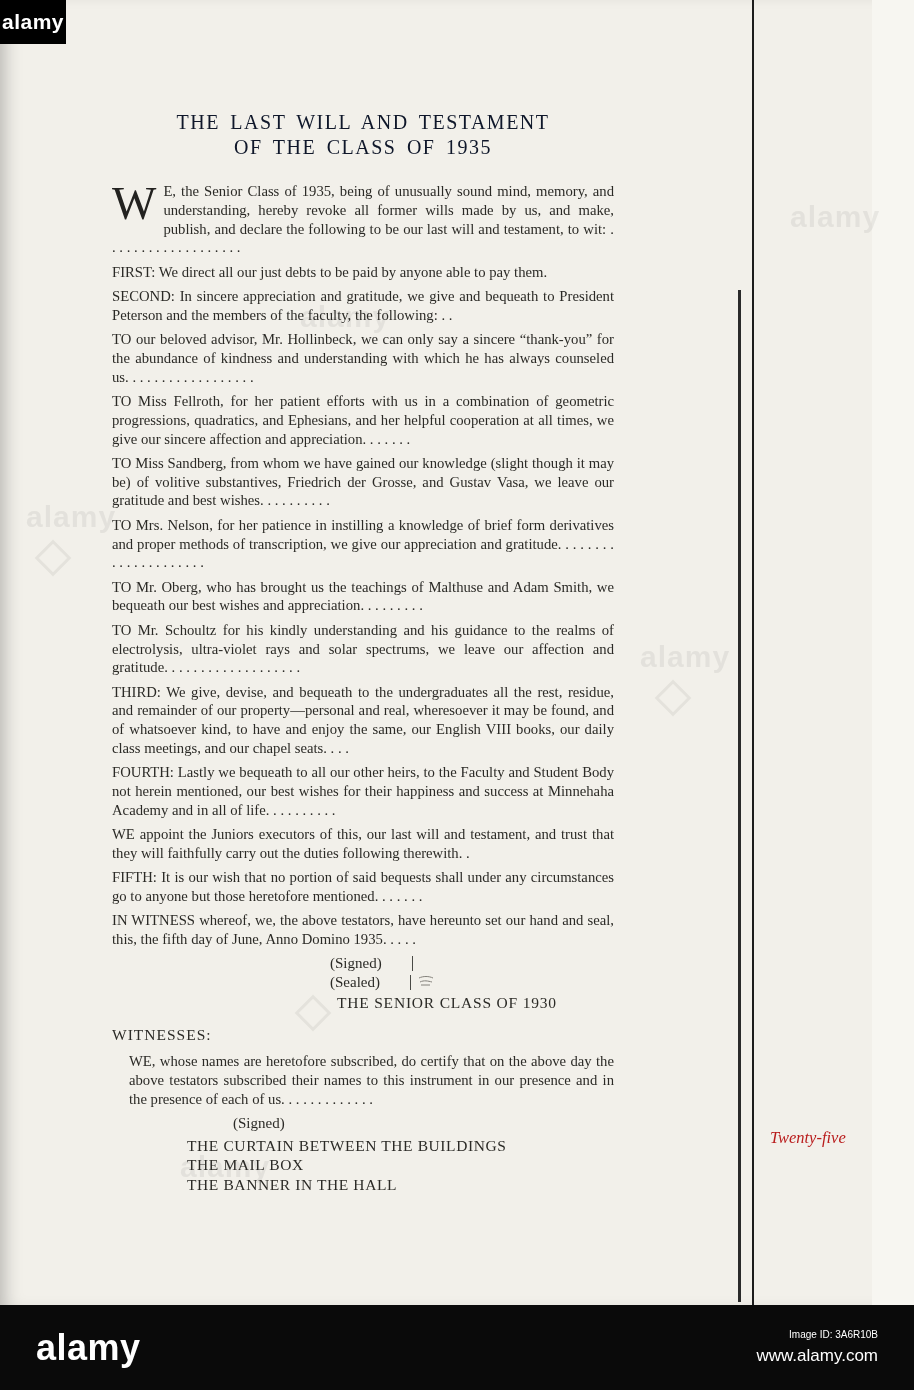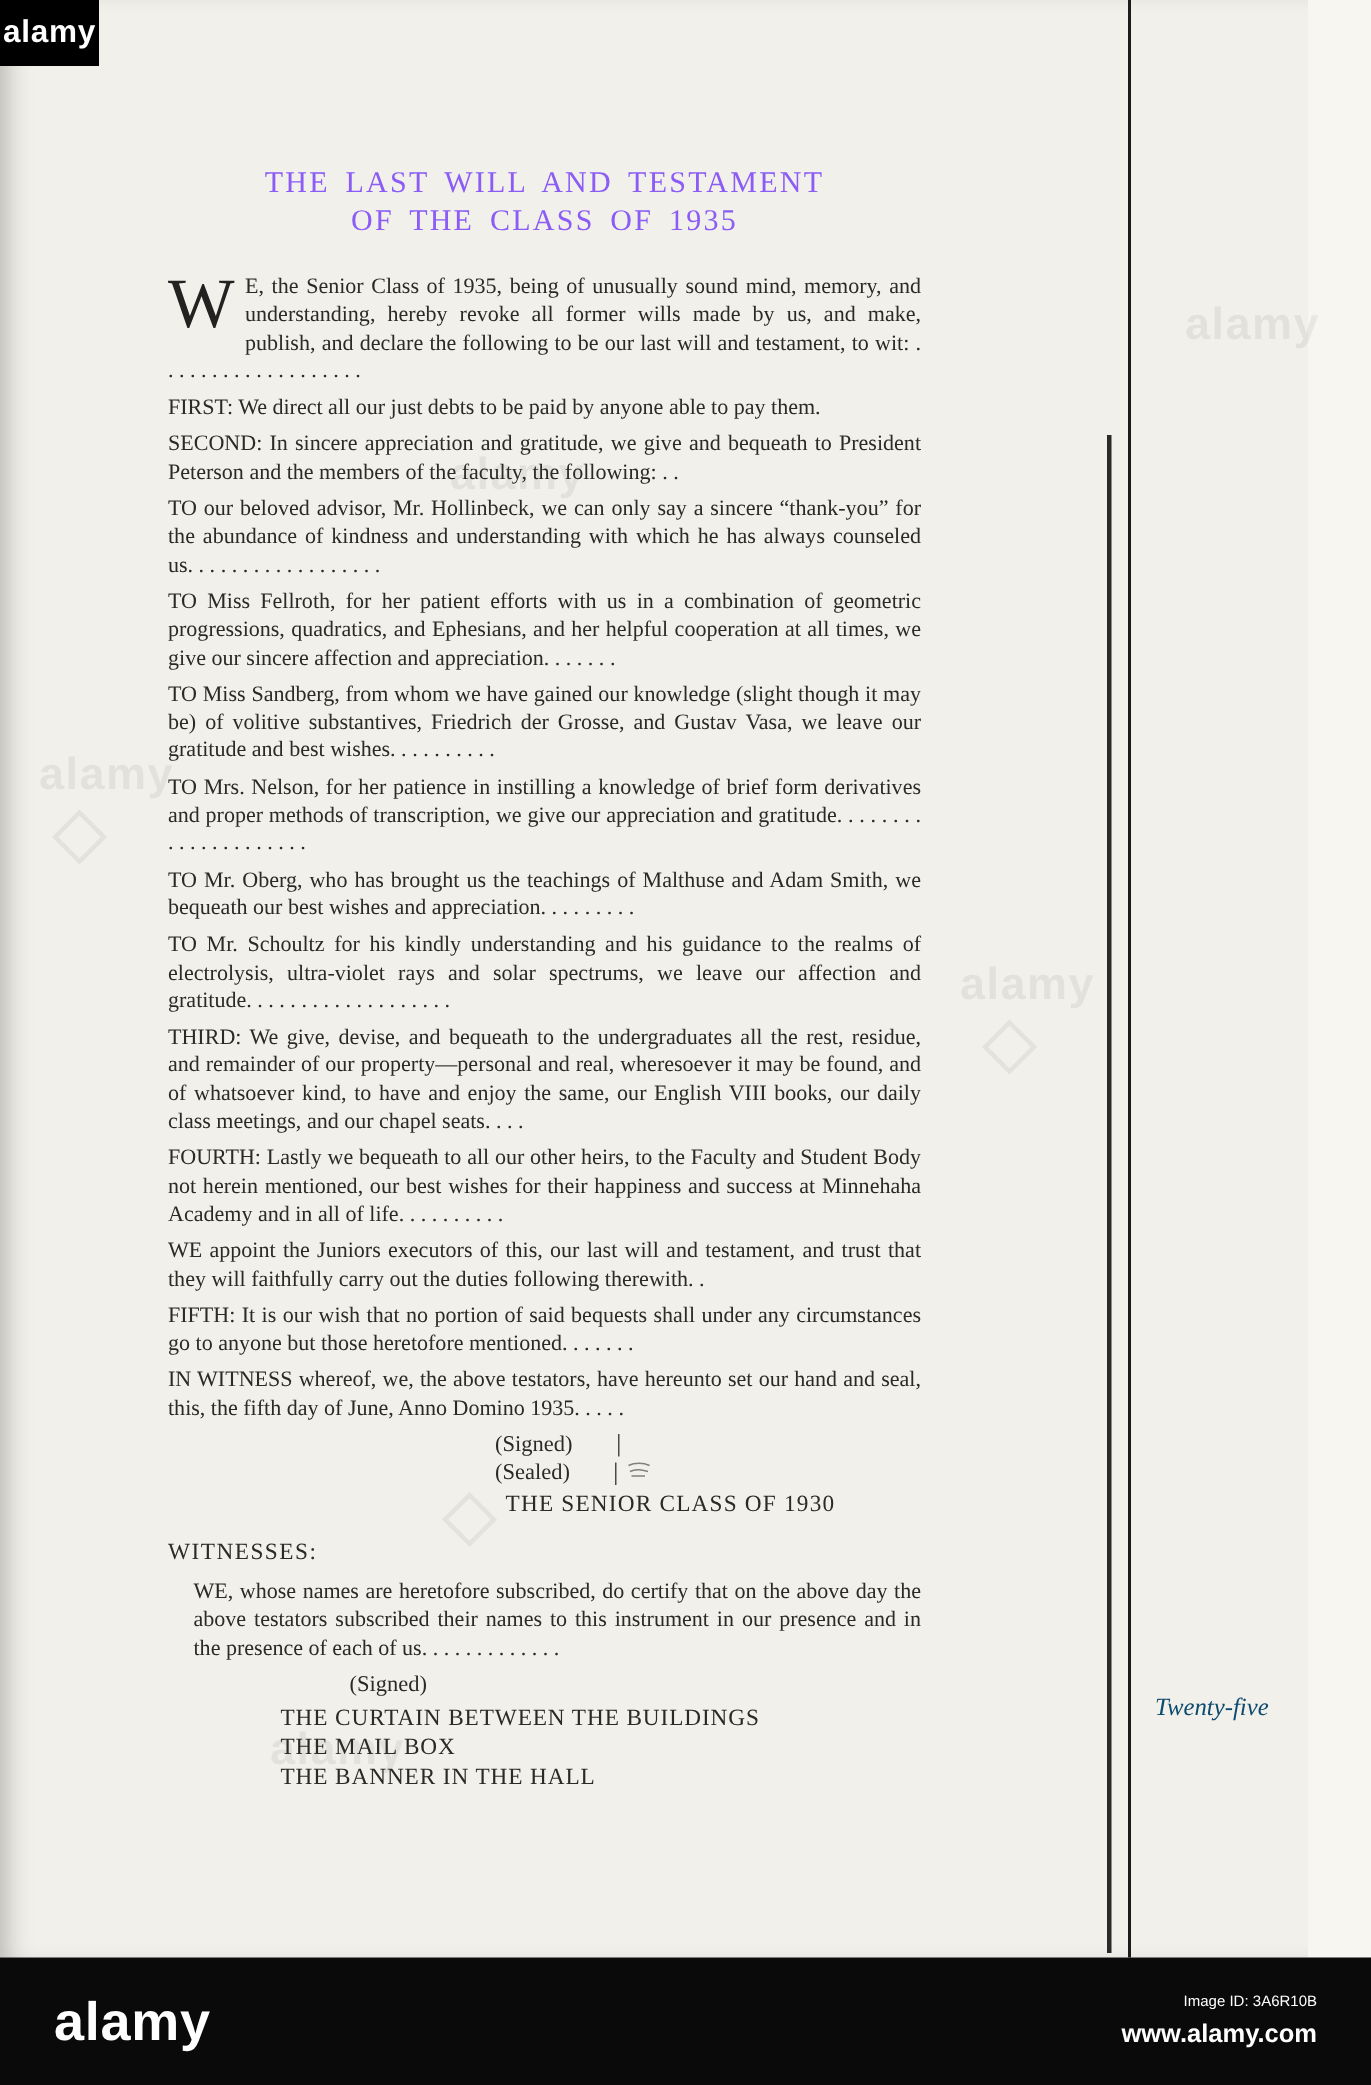--- a/index.html
+++ b/index.html
@@ -28,55 +28,55 @@
     position:absolute; font-family:"Liberation Sans", sans-serif; font-weight:bold;
     font-size:30px; color:#6a6a66; opacity:.10; letter-spacing:1px;
   }
   .wm-diamond {
     position:absolute; width:26px; height:26px; border:3px solid #6a6a66; opacity:.10;
     transform:rotate(45deg);
   }
 
   
   .doc { position:absolute; left:112px; top:110px; width:502px; color:#2b2a26; }
-  .doc-title { text-align:center; font-size:20px; letter-spacing:1.5px; word-spacing:4px; line-height:25px; color:#8b5cf6; }
+  .doc-title { text-align:center; font-size:20px; letter-spacing:1.5px; word-spacing:4px; line-height:25px; color:#0f172a; }
   .doc-body { margin-top:22px; }
   .doc-body p {
     text-align:justify; font-size:14.7px; line-height:18.8px; margin-bottom:5.5px;
     color:#2b2a26;
   }
   .dropcap {
     float:left; font-size:47px; line-height:38px; padding:2px 7px 0 0; color:#232220;
   }
   .sig-block { margin:4px 0 2px 218px; }
   .sig-row { display:flex; align-items:center; font-size:15px; line-height:19px; }
   .sig-tick { display:inline-block; width:0; height:15px; border-left:1.5px solid #4a4a46; margin-left:30px; }
   .seal-scribble { display:inline-block; margin-left:6px; opacity:.7; }
   .class-signature { margin-left:225px; font-size:15.5px; letter-spacing:.8px; margin-top:2px; }
   .witnesses-heading { margin-top:14px; font-size:15.5px; letter-spacing:1px; }
   .witness-para { margin-top:8px;margin-left:17px; }
   .signed2 { margin:6px 0 4px 121px; font-size:15px; }
   .witness-names { margin-left:75px; }
   .witness-names div { font-size:15.5px; line-height:19.5px; letter-spacing:.6px; }
-  .page-number { position:absolute; left:770px; top:1128px; font-style:italic; font-size:16.5px; color:#0c4a6e; }
+  .page-number { position:absolute; left:770px; top:1128px; font-style:italic; font-size:16.5px; color:#b91c1c; }
 
   
   .logo-top {
     position:absolute; left:0; top:0; width:66px; height:44px; background:#000;
     display:flex; align-items:center; justify-content:center;
   }
   .logo-top span { color:#fff; font-family:"Liberation Sans", sans-serif; font-weight:bold; font-size:21px; letter-spacing:.5px; }
   .bottom-bar {
     position:absolute; left:0; top:1305px; width:914px; height:85px; background:#0a0a0a;
     display:flex; align-items:center; justify-content:space-between; padding:0 36px;
   }
   .bottom-logo { color:#fff; font-family:"Liberation Sans", sans-serif; font-weight:bold; font-size:36px; letter-spacing:.5px; }
   .bottom-meta { text-align:right; color:#fff; font-family:"Liberation Sans", sans-serif; }
   .bottom-meta .img-id { font-size:10px; margin-bottom:6px; }
-  .bottom-meta .url { font-size:17px; font-weight:bold; }
+  .bottom-meta .url { font-size:17px; font-weight:normal; }
 </style>
 </head>
 <body>
 
 <div class="stage">
 
   <div class="paper"></div>
   <div class="paper-right-strip"></div>
 
   <div class="wm-layer">

